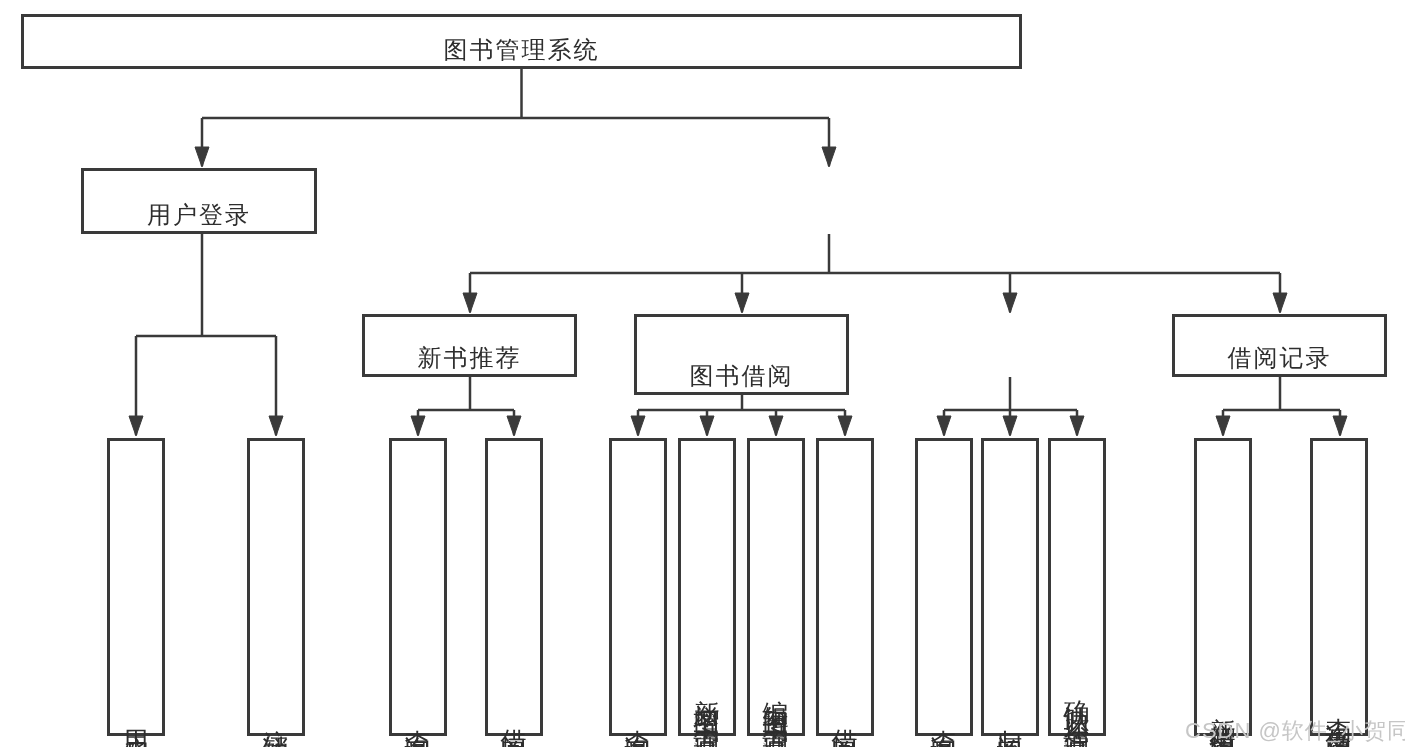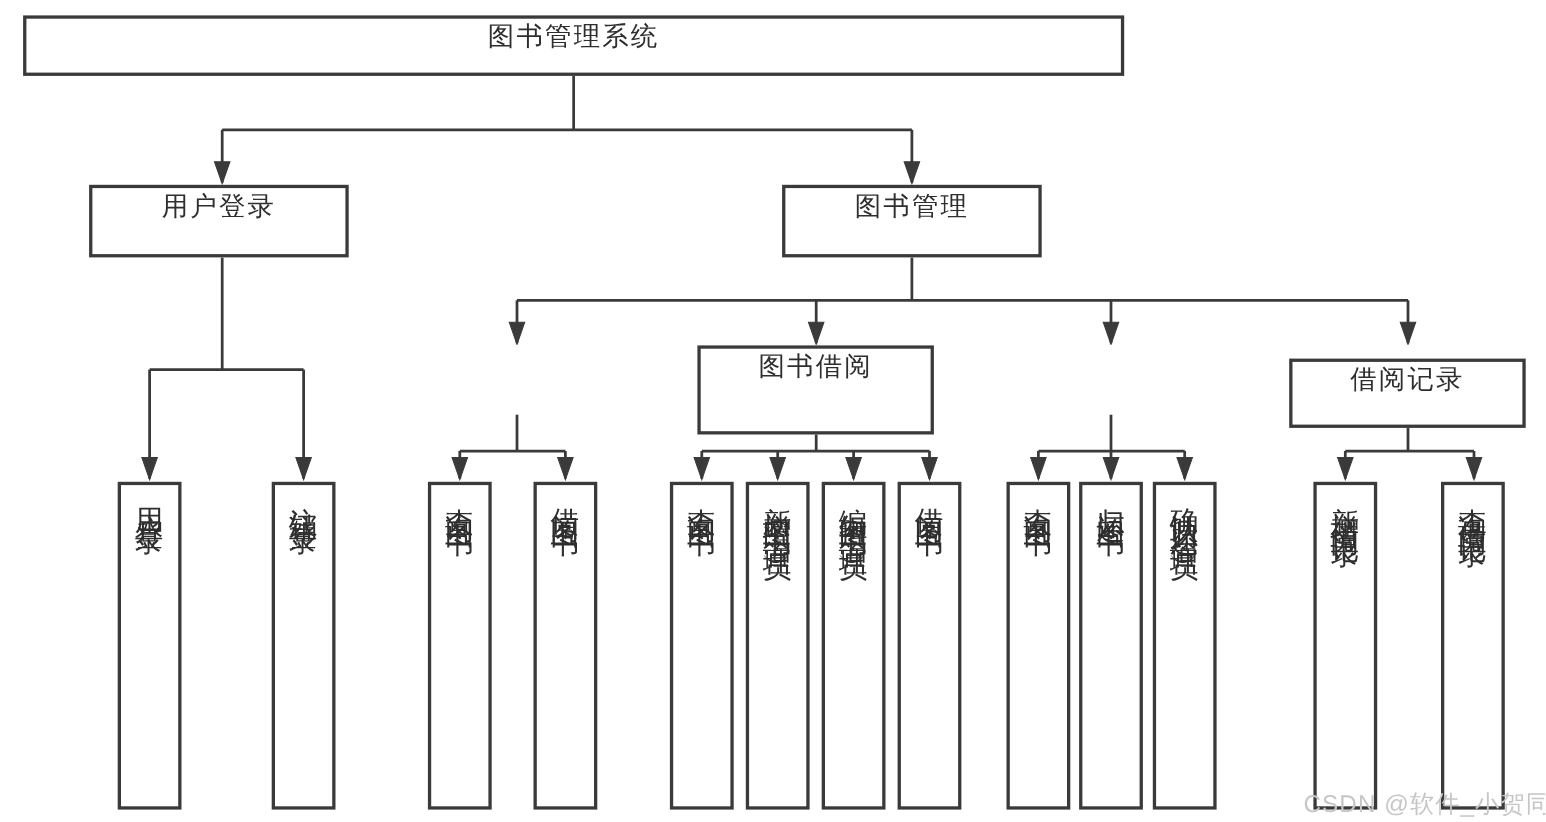--- a/index.html
+++ b/index.html
@@ -22,21 +22,21 @@
     width: 1405px;
     height: 747px;
     pointer-events: none;
   }
   .box {
     position: absolute;
     box-sizing: border-box;
     background: #ffffff;
     border: 3px solid #3a3a3a;
     display: flex;
-    align-items: flex-start;
+    align-items: flex-end;
     justify-content: center;
     color: #2e2e2e;
   }
   .box.h span {
     font-size: 24px;
     letter-spacing: 2px;
     white-space: nowrap;
   }
   .box.v span {
     writing-mode: vertical-rl;
@@ -111,28 +111,28 @@
     </g>
   </svg>
 
   <div class="box h" style="left:21px; top:14px; width:1001px; height:55px;">
     <span>图书管理系统</span>
   </div>
 
   <div class="box h" style="left:81px; top:168px; width:236px; height:66px;">
     <span>用户登录</span>
   </div>
-  <div class="box h" style="left:711px; top:168px; width:236px; height:66px;">
-    <span>图书管理</span>
+
+  <div class="box h" style="left:362px; top:314px; width:215px; height:63px;">
+    <span>新书推荐</span>
   </div>
-
   <div class="box h" style="left:634px; top:314px; width:215px; height:81px;">
     <span>图书借阅</span>
   </div>
-  <div class="box h" style="left:1172px; top:326px; width:215px; height:63px;">
+  <div class="box h" style="left:1172px; top:314px; width:215px; height:63px;">
     <span>借阅记录</span>
   </div>
 
   <div class="box v" style="left:107px; top:438px; width:58px; height:298px;">
     <span>用户登录</span>
   </div>
   <div class="box v" style="left:247px; top:438px; width:58px; height:298px;">
     <span>注销登录</span>
   </div>
 

